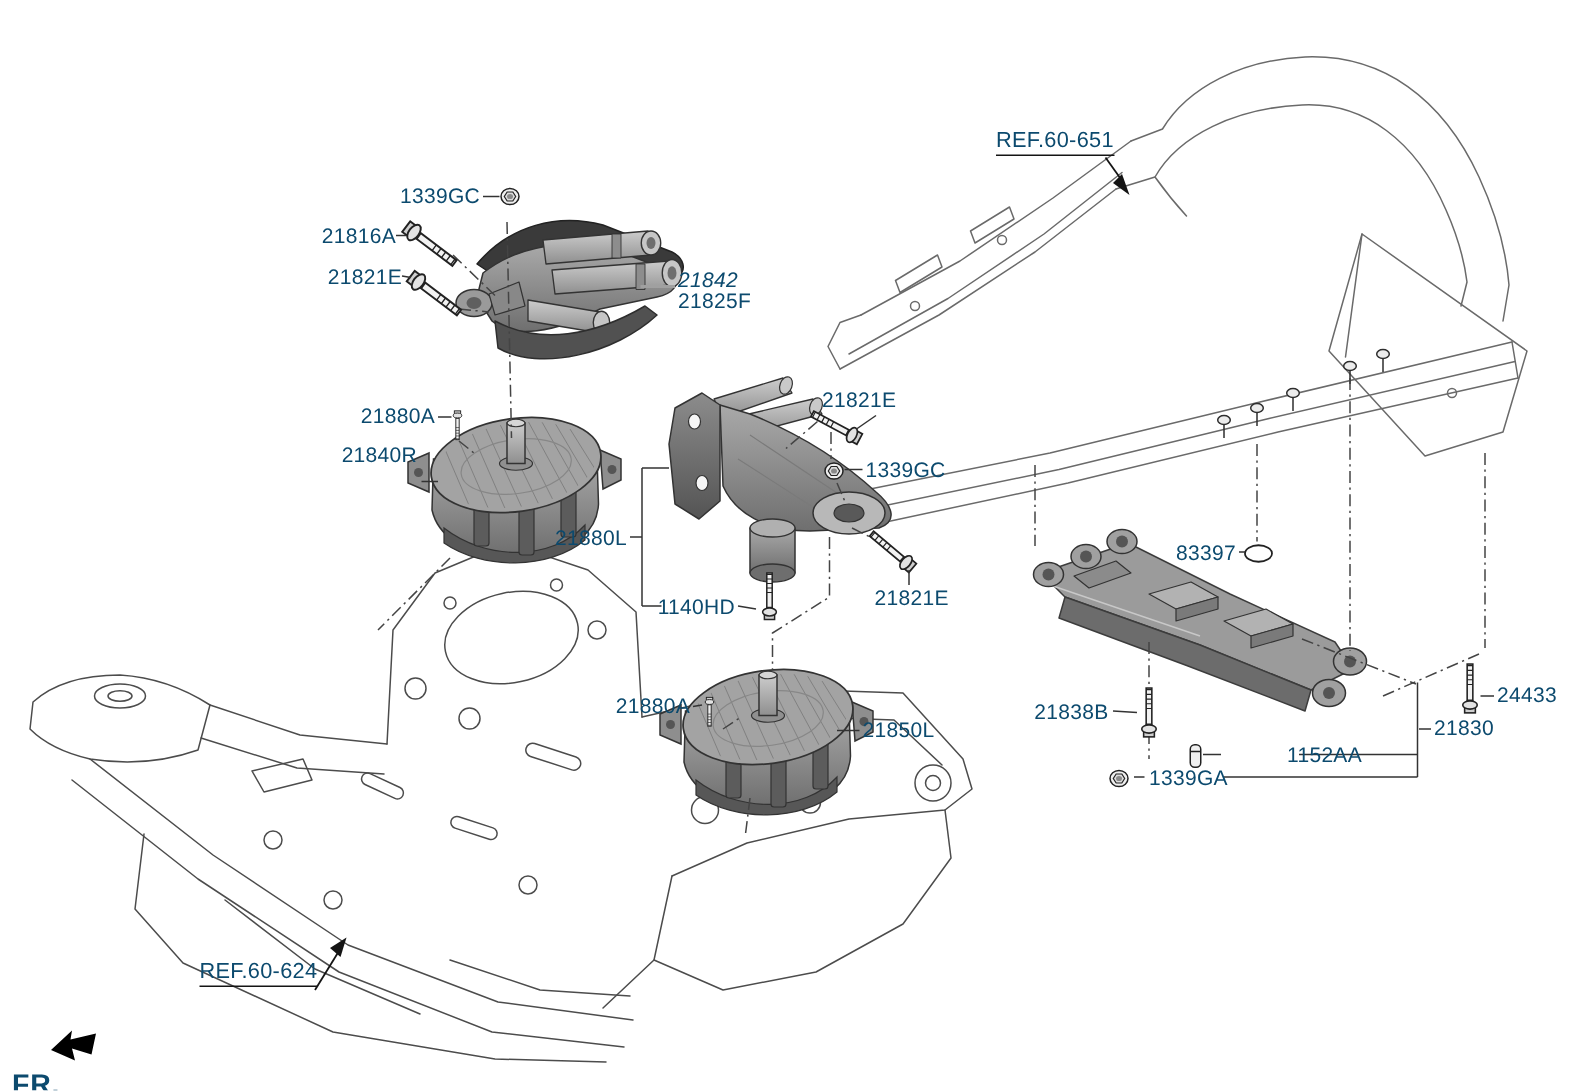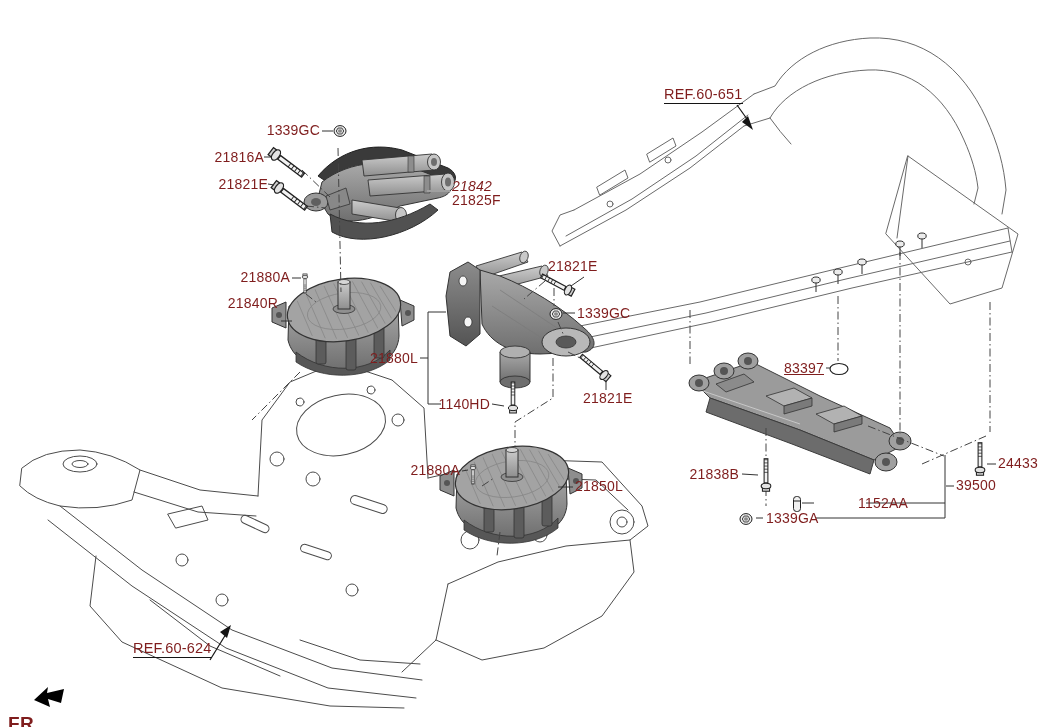--- a/index.html
+++ b/index.html
@@ -1,19 +1,19 @@
 <!DOCTYPE html>
 <html><head>
 <meta charset="utf-8">
 <style>
   html,body{margin:0;padding:0;background:#ffffff;}
   #stage{position:relative;width:1063px;height:727px;background:#ffffff;overflow:hidden;
          font-family:"Liberation Sans",sans-serif;}
   #artwork{position:absolute;left:0;top:0;}
-  .callout{position:absolute;font-size:14px;line-height:15px;color:#7f1d1d;white-space:nowrap;
+  .callout{position:absolute;font-size:14px;line-height:15px;color:#0c4a6e;white-space:nowrap;
            letter-spacing:0.2px;}
   .r{width:62px;text-align:right;}
   .ref{font-size:14.5px;border-bottom:1.5px solid #141414;padding-bottom:1px;}
   .fr{font-size:19px;font-weight:bold;letter-spacing:0.5px;}
 </style>
 </head>
 <body>
 
 <div id="stage">
 
@@ -284,24 +284,24 @@
 <div class="callout" style="left:452px;top:193px;">21825F</div>
 <div class="callout r" style="left:228px;top:270px;">21880A</div>
 <div class="callout r" style="left:216px;top:296px;">21840R</div>
 <div class="callout r" style="left:356px;top:351px;">21880L</div>
 <div class="callout r" style="left:428px;top:397px;">1140HD</div>
 <div class="callout" style="left:548px;top:259px;">21821E</div>
 <div class="callout" style="left:577px;top:306px;">1339GC</div>
 <div class="callout" style="left:583px;top:391px;">21821E</div>
 <div class="callout r" style="left:398px;top:463px;">21880A</div>
 <div class="callout" style="left:575px;top:479px;">21850L</div>
-<div class="callout r" style="left:762px;top:361px;text-decoration:underline;">83397</div>
+<div class="callout r" style="left:762px;top:361px;">83397</div>
 <div class="callout r" style="left:677px;top:467px;">21838B</div>
 <div class="callout" style="left:998px;top:456px;">24433</div>
-<div class="callout" style="left:956px;top:478px;">39500</div>
+<div class="callout" style="left:956px;top:478px;">21830</div>
 <div class="callout" style="left:817px;top:496px;margin-left:41px;">1152AA</div>
 <div class="callout" style="left:766px;top:511px;">1339GA</div>
 
 <div class="callout ref" style="left:664px;top:87px;">REF.60-651</div>
 <div class="callout ref" style="left:133px;top:641px;">REF.60-624</div>
 
 <div class="callout fr" style="left:8px;top:696px;margin-top:20px;">FR.</div>
 
 </div>
 

